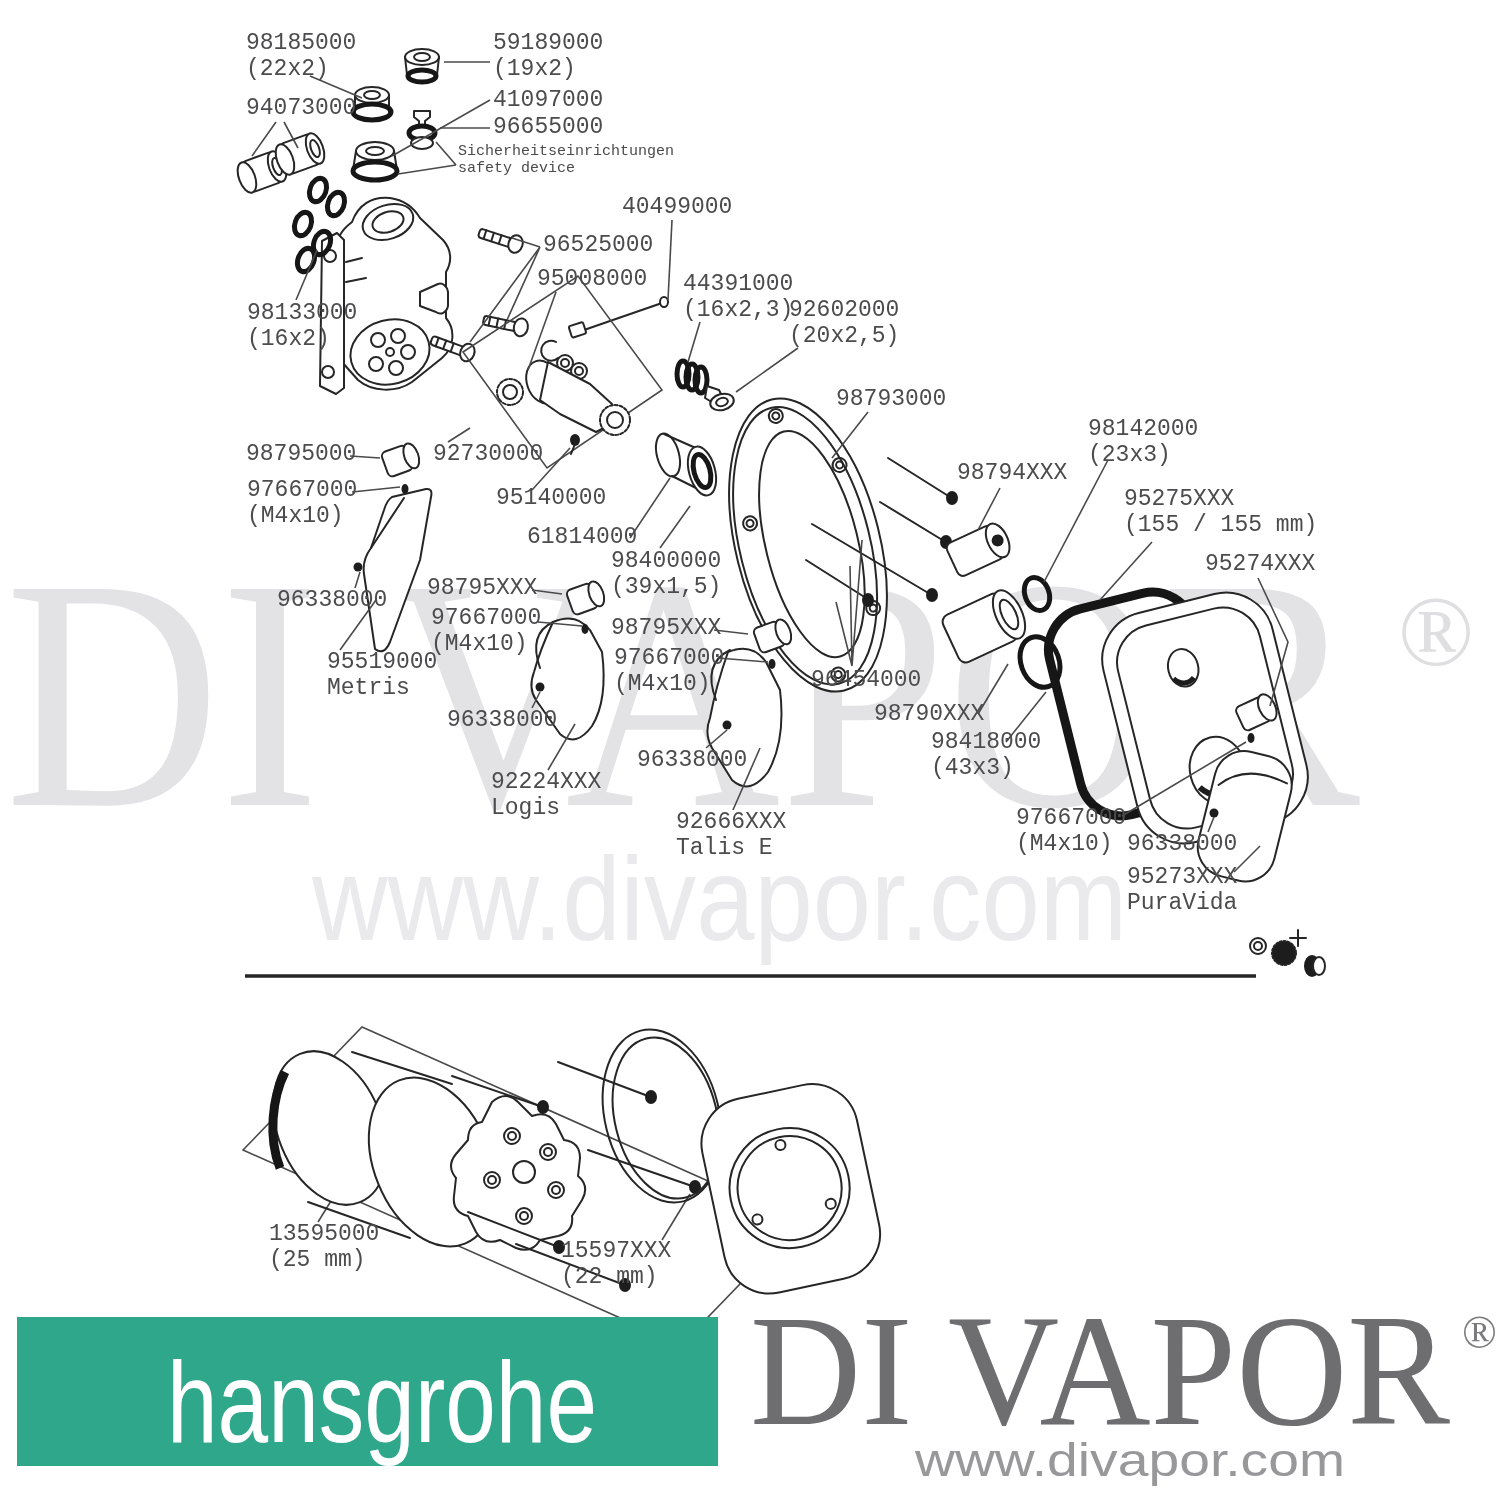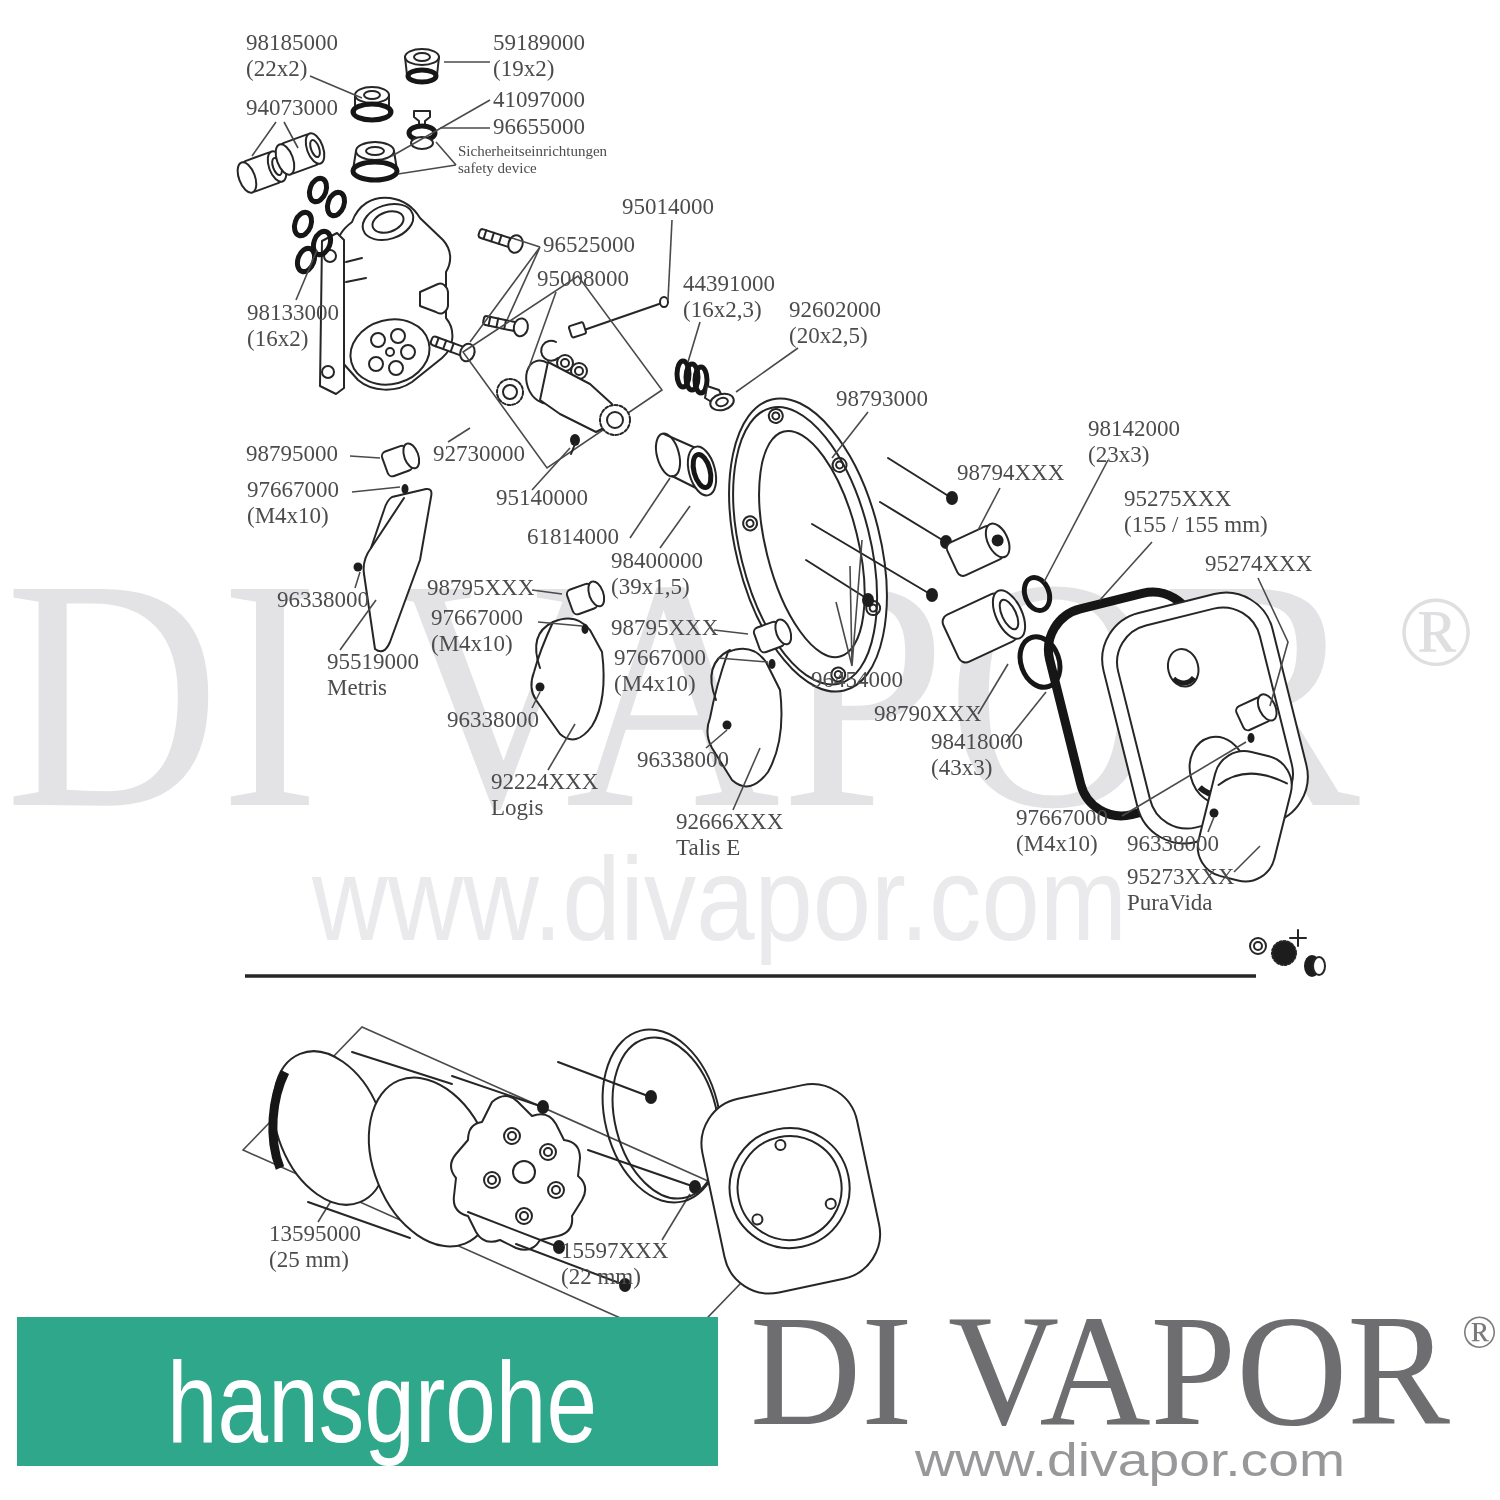--- a/index.html
+++ b/index.html
@@ -1,20 +1,20 @@
 <!DOCTYPE html>
 <html><head>
 <meta charset="utf-8">
 <style>
   html,body{margin:0;padding:0;background:#fff;}
   #page{position:relative;width:1500px;height:1500px;background:#fff;overflow:hidden;
         font-family:"Liberation Sans",sans-serif;}
   #art{position:absolute;left:0;top:0;}
   .lbl{position:absolute;font-size:23px;line-height:1.15;color:#4c4c4e;
-       white-space:pre-line;font-family:Liberation Serif, serif;}
+       white-space:pre-line;font-family:Liberation Mono, monospace;}
   .lbl.sm{font-size:15px;}
   .ln{stroke:#262626;stroke-width:2;fill:none;stroke-linecap:round;stroke-linejoin:round;}
   .fw{fill:#ffffff;}
   .orb{stroke:#161616;stroke-width:5;fill:none;}
   .lead{stroke:#4a4a4c;stroke-width:1.6;fill:none;}
   .blk{fill:#1d1d1d;stroke:none;}
 </style>
 </head>
 <body>
 
@@ -368,21 +368,21 @@
 <div>
   <div class="lbl" style="left:246px;top:30px">98185000
 (22x2)</div>
   <div class="lbl" style="left:493px;top:30px">59189000
 (19x2)</div>
   <div class="lbl" style="left:246px;top:95px">94073000</div>
   <div class="lbl" style="left:493px;top:87px">41097000</div>
   <div class="lbl" style="left:493px;top:114px">96655000</div>
   <div class="lbl sm" style="left:458px;top:143px">Sicherheitseinrichtungen
 safety device</div>
-  <div class="lbl" style="left:622px;top:194px">95014000</div>
+  <div class="lbl" style="left:622px;top:194px">40499000</div>
   <div class="lbl" style="left:543px;top:232px">96525000</div>
   <div class="lbl" style="left:537px;top:266px">95008000</div>
   <div class="lbl" style="left:683px;top:271px">44391000
 (16x2,3)</div>
   <div class="lbl" style="left:789px;top:297px">92602000
 (20x2,5)</div>
   <div class="lbl" style="left:836px;top:386px">98793000</div>
   <div class="lbl" style="left:247px;top:300px">98133000
 (16x2)</div>
   <div class="lbl" style="left:1088px;top:416px">98142000

